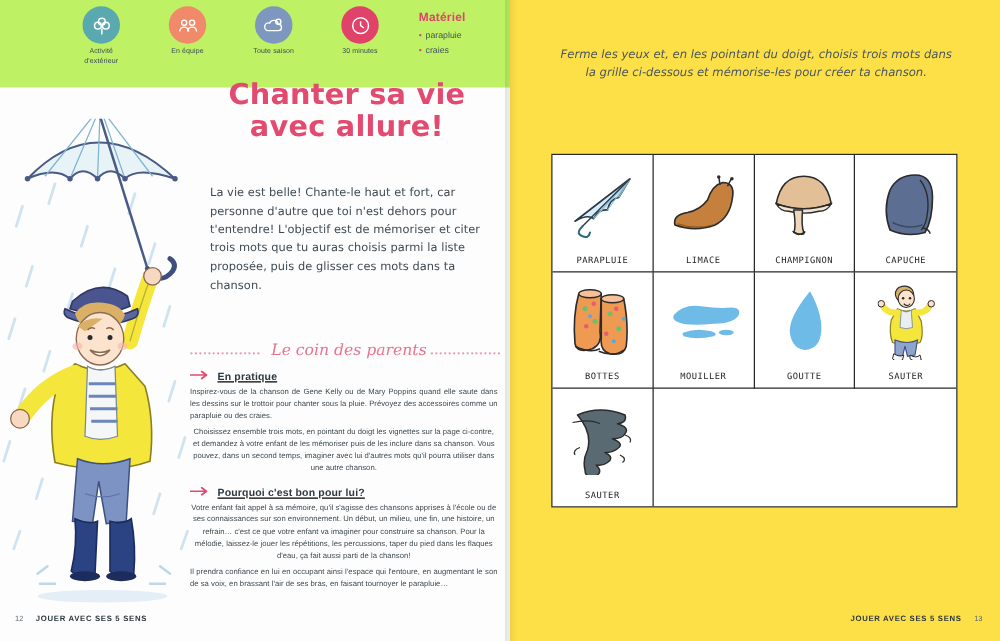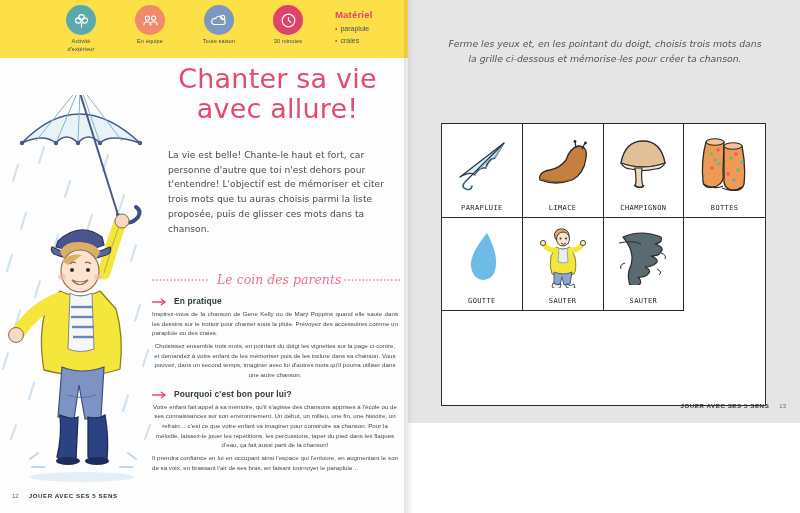--- a/index.html
+++ b/index.html
@@ -9,22 +9,22 @@
     background: #ffffff; overflow: hidden;
   }
   .spread { position: relative; width: 800px; height: 513px; background: #fff; }
 
   
   .page-left {
     position: absolute; left: 0; top: 0; width: 408px; height: 513px;
     background: #fdfdfd; overflow: hidden;
   }
   .green-band {
-    position: absolute; left: 0; top: 0; width: 408px; height: 58px;
-    background: #fde047;
+    position: absolute; left: 0; top: 0; width: 408px; height: 70px;
+    background: #bef264;
   }
   .band-inner { position: absolute; left: 52px; top: 5px; display: flex; align-items: flex-start; gap: 11px; }
   .badge { width: 58px; display: flex; flex-direction: column; align-items: center; }
   .badge-circle {
     width: 30px; height: 30px; border-radius: 50%;
     display: flex; align-items: center; justify-content: center;
     color: #fff;
   }
   .b1 { background: #5aa9ae; }
   .b2 { background: #f08a6a; }
@@ -37,61 +37,61 @@
   .materiel { margin-left: 7px; padding-top: 4px; }
   .materiel-title { color: #e0426a; font-size: 9.5px; font-weight: 700; letter-spacing: .2px; }
   .materiel-list { margin-top: 3px; }
   .materiel-item { font-size: 7px; color: #44525a; line-height: 1.65; }
   .materiel-item::before { content: "•"; color: #e0426a; margin-right: 3px; }
 
   .title-block {
     position: absolute; left: 170px; top: 64px; width: 215px; text-align: center;
   }
   .main-title {
-    color: #e24a70; font-size: 27px; font-weight: 400; line-height: 1.12;
+    color: #e24a70; font-size: 23px; font-weight: 700; line-height: 1.12;
     letter-spacing: .2px; font-family: "DejaVu Sans", sans-serif;
   }
   .intro {
     position: absolute; left: 168px; top: 148px; width: 218px;
     text-align: left; font-size: 9.1px; line-height: 1.62; color: #3f4b53;
     font-family: "DejaVu Sans", sans-serif; letter-spacing: .05px;
   }
 
   
   .parents {
     position: absolute; left: 152px; top: 272px; width: 246px;
   }
-  .parents-head { display: flex; align-items: center; gap: 3px; }
+  .parents-head { display: flex; align-items: flex-end; gap: 3px; }
   .dots { flex: 0 0 auto; color: #e99ab0; font-size: 6.5px; letter-spacing: 1.3px; overflow: hidden; white-space: nowrap; }
   .dots.left { width: 62px; }
   .dots.right { width: 62px; }
   .parents-title {
     flex: 1 1 auto; text-align: center; color: #e8738f; font-size: 12.5px;
     font-style: italic; font-family: "DejaVu Serif", serif; white-space: nowrap;
   }
-  .sub-head { display: flex; align-items: flex-end; gap: 5px; margin-top: 9px; }
+  .sub-head { display: flex; align-items: flex-start; gap: 5px; margin-top: 9px; text-decoration: underline; }
   .arrow-ico { width: 17px; height: 8px; flex: 0 0 auto; }
   .sub-title { font-size: 8.4px; font-weight: 700; color: #2d3940; letter-spacing: .15px; }
   .para {
     margin-top: 3px; font-size: 6.15px; line-height: 1.57; color: #3d4950;
     text-align: justify; letter-spacing: .02px;
   }
   .para.center-ind { text-align: center; }
 
   .footer-left {
     position: absolute; left: 12px; bottom: 14px;
     display: flex; align-items: baseline; gap: 10px;
   }
   .folio { font-size: 6px; color: #5d6a72; }
   .book-title { font-size: 6.2px; color: #2d3940; letter-spacing: .55px; font-weight: 600; }
 
   
   .page-right {
-    position: absolute; left: 408px; top: 0; width: 392px; height: 423px;
-    background: #e5e5e5;
+    position: absolute; left: 408px; top: 0; width: 392px; height: 513px;
+    background: #fde047;
   }
   .gutter {
     position: absolute; left: 404px; top: 0; width: 10px; height: 513px;
     background: linear-gradient(to right, rgba(0,0,0,.10), rgba(0,0,0,0));
     pointer-events: none;
   }
   .instruction {
     position: absolute; left: 38px; top: 36px; width: 318px; text-align: center;
     font-size: 9.3px; font-style: italic; line-height: 1.63; color: #4a555c;
     font-family: "DejaVu Sans", sans-serif;
@@ -363,20 +363,31 @@
           <svg width="52" height="54" viewBox="0 0 52 54">
             <path d="M4 26 q4 -22 22 -22 q18 0 22 22 q-22 8 -44 0z" fill="#e3bf97" stroke="#2b2b2b" stroke-width="1.3"></path>
             <path d="M4 26 q22 8 44 0 q-3 6 -10 6 q-12 3 -24 0 q-7 0 -10 -6z" fill="#f4e5d2" stroke="#2b2b2b" stroke-width="1.1"></path>
             <path d="M18 31 q2 14 0 18 q4 3 8 0 q-2 -5 -1 -18z" fill="#eed6bb" stroke="#2b2b2b" stroke-width="1.2"></path>
             <path d="M17 48 q9 5 10 0" stroke="#2b2b2b" stroke-width="1.1" fill="none"></path>
           </svg>
         </div>
         <div class="cell-label">CHAMPIGNON</div>
       </div>
 
+      <div class="cell">
+        <div class="cell-art">
+          <svg width="46" height="52" viewBox="0 0 46 52">
+            <path d="M10 14 q6 -12 20 -12 q14 0 14 18 q0 18 -6 28 q-14 4 -28 -2 q-6 -16 0 -32z" fill="#5c6f93" stroke="#2b2b2b" stroke-width="1.3" stroke-linejoin="round"></path>
+            <path d="M34 6 q8 10 6 26 q-1 10 -5 14" fill="none" stroke="#2b2b2b" stroke-width="1.1"></path>
+            <path d="M12 40 q12 6 24 2" stroke="#3c4a66" stroke-width="1.3" fill="none"></path>
+            <path d="M36 44 q6 2 6 5" stroke="#2b2b2b" stroke-width="1.2" fill="none"></path>
+          </svg>
+        </div>
+        <div class="cell-label">CAPUCHE</div>
+      </div>
 
       <div class="cell">
         <div class="cell-art">
           <svg width="54" height="56" viewBox="0 0 54 56">
             <path d="M8 6 q10 -4 18 0 l-1 30 q2 10 -6 14 q-12 4 -14 -4 q-2 -22 3 -40z" fill="#ef9a52" stroke="#2b2b2b" stroke-width="1.3" stroke-linejoin="round"></path>
             <path d="M26 10 q10 -4 18 0 q4 20 2 38 q-2 8 -13 6 q-8 -2 -7 -12z" fill="#ef9a52" stroke="#2b2b2b" stroke-width="1.3" stroke-linejoin="round"></path>
             <ellipse cx="17" cy="6" rx="9" ry="3.2" fill="#f6c09a" stroke="#2b2b2b" stroke-width="1.1"></ellipse>
             <ellipse cx="35" cy="10" rx="9" ry="3.2" fill="#f6c09a" stroke="#2b2b2b" stroke-width="1.1"></ellipse>
             <g fill="#6fbf6a">
                 <circle cx="13" cy="18" r="2"></circle>
@@ -395,20 +406,30 @@
                 <circle cx="44" cy="26" r="1.6"></circle>
                 <circle cx="36" cy="44" r="1.6"></circle>
               </g>
             <path d="M5 48 q12 6 20 2" stroke="#2b2b2b" stroke-width="1.2" fill="none"></path>
             <path d="M24 52 q12 5 20 -1" stroke="#2b2b2b" stroke-width="1.2" fill="none"></path>
           </svg>
         </div>
         <div class="cell-label">BOTTES</div>
       </div>
 
+      <div class="cell">
+        <div class="cell-art">
+          <svg width="60" height="34" viewBox="0 0 60 34">
+            <path d="M6 12 q8 -9 22 -7 q14 2 24 1 q8 0 6 6 q-4 7 -20 7 q-20 2 -28 -1 q-6 -2 -4 -6z" fill="#6ebbe8"></path>
+            <path d="M14 26 q10 -4 22 -1 q6 2 2 4 q-14 3 -24 0 q-2 -2 0 -3z" fill="#6ebbe8"></path>
+            <ellipse cx="48" cy="26" rx="6" ry="2.2" fill="#6ebbe8"></ellipse>
+          </svg>
+        </div>
+        <div class="cell-label">MOUILLER</div>
+      </div>
 
 
 
       <div class="cell">
         <div class="cell-art">
           <svg width="34" height="52" viewBox="0 0 34 52">
             <path d="M22 2 q-18 22 -16 34 q2 12 12 13 q12 -1 13 -15 q1 -14 -9 -32z" fill="#6ebbe8"></path>
           </svg>
         </div>
         <div class="cell-label">GOUTTE</div>

